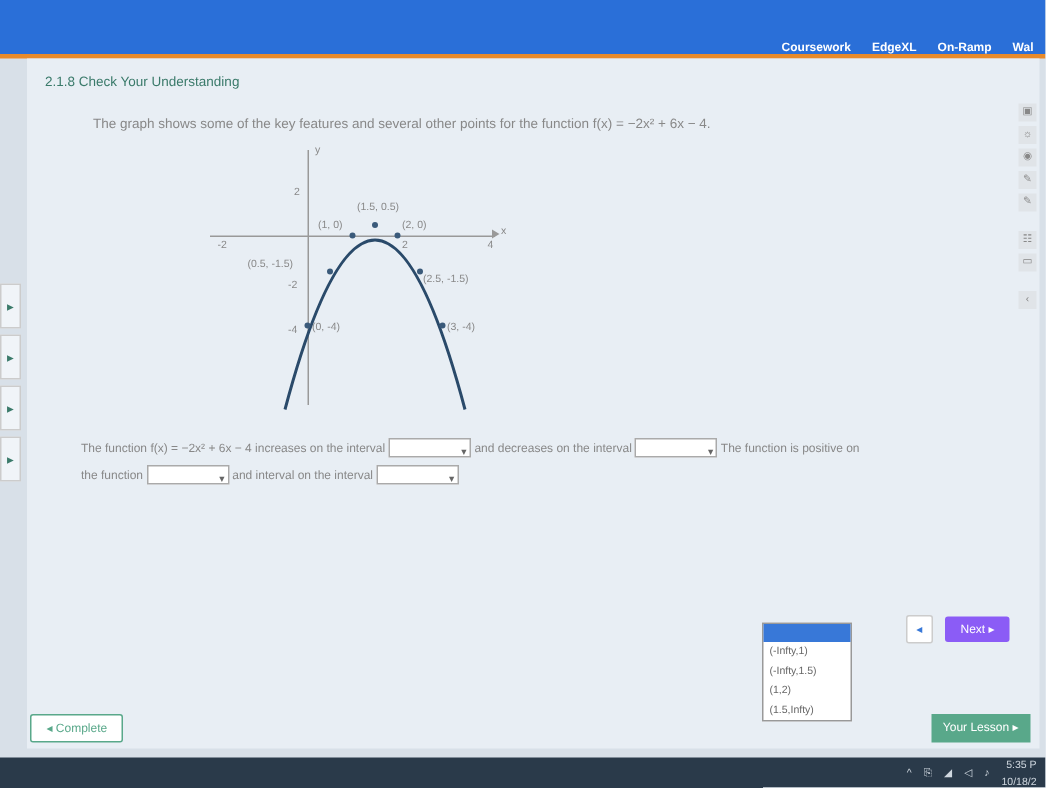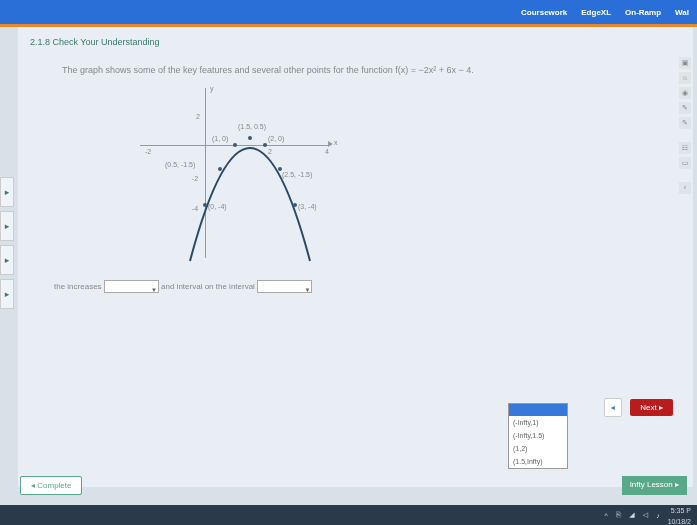--- a/index.html
+++ b/index.html
@@ -1,17 +1,17 @@
 <!DOCTYPE html>
 <html><head>
 <meta charset="utf-8">
 <style>
 * { margin:0; padding:0; box-sizing:border-box; font-family:Arial,sans-serif; }
 body { background:#d8e0e8; width:697px; height:525px; overflow:hidden; position:relative; }
-.topbar { background:#2a6fd8; height:24px; display:flex; justify-content:flex-end; align-items:center; padding-right:8px; gap:14px; }
+.topbar { background:#2a6fd8; height:36px; display:flex; justify-content:flex-end; align-items:flex-end; padding-right:8px; gap:14px; }
 .topbar span { color:#fff; font-size:8px; font-weight:bold; }
 .orange { background:#e88a2a; height:3px; }
 .main { background:#e8eef4; margin:0 4px 0 18px; height:460px; position:relative; padding:10px 12px; }
 .section-head { color:#3a7a6a; font-size:9px; font-weight:normal; margin-bottom:18px; }
 .intro { color:#888; font-size:9px; margin-bottom:8px; margin-left:32px; }
 .graph-wrap { margin-left:100px; margin-top:4px; }
 .graph { width:220px; height:180px; position:relative; }
 .axx { position:absolute; background:#999; height:1px; width:190px; top:62px; left:10px; }
 .axy { position:absolute; background:#999; width:1px; height:170px; left:75px; top:5px; }
 .arrx { position:absolute; top:58px; left:198px; border-left:5px solid #999; border-top:3px solid transparent; border-bottom:3px solid transparent; }
@@ -24,21 +24,21 @@
 .stmt-h { color:#888; font-size:9px; margin-bottom:12px; }
 .line { color:#888; font-size:8px; line-height:18px; }
 .sel { display:inline-block; width:55px; height:13px; border:1px solid #aaa; background:#fff; font-size:7px; vertical-align:middle; position:relative; }
 .sel::after { content:"▾"; position:absolute; right:2px; top:0; font-size:7px; color:#666; }
 .dd { position:absolute; background:#fff; border:1px solid #999; width:60px; top:376px; left:490px; font-size:7px; }
 .dd-head { background:#3878d8; height:12px; }
 .dd-item { padding:3px 4px; color:#666; cursor:pointer; }
 .rside { position:absolute; right:0; top:30px; width:14px; }
 .ric { width:12px; height:12px; background:#e0e4e8; margin-bottom:3px; font-size:7px; text-align:center; line-height:12px; color:#888; }
 .navbtn { position:absolute; bottom:70px; right:20px; }
-.nbtn { display:inline-block; padding:4px 10px; background:#b91c1c; color:#fff; font-size:8px; border-radius:2px; cursor:pointer; margin-left:4px; }
+.nbtn { display:inline-block; padding:4px 10px; background:#8b5cf6; color:#fff; font-size:8px; border-radius:2px; cursor:pointer; margin-left:4px; }
 .nbtn.prev { background:#fff; color:#3878d8; border:1px solid #ccc; width:18px; padding:4px 0; text-align:center; }
 .btm { position:absolute; bottom:30px; left:20px; right:10px; display:flex; justify-content:space-between; }
 .prevbtn { background:#fff; border:1px solid #59a88a; color:#59a88a; font-size:8px; padding:4px 10px; border-radius:2px; cursor:pointer; }
 .nextles { background:#59a88a; color:#fff; font-size:8px; padding:4px 8px; cursor:pointer; }
 .taskbar { position:absolute; bottom:0; left:0; right:0; height:20px; background:#2a3a4a; display:flex; justify-content:flex-end; align-items:center; padding-right:6px; gap:8px; }
 .taskbar span { color:#d0d8e0; font-size:7px; }
 .tico { color:#d0d8e0; font-size:9px; }
 .clock { text-align:right; line-height:8px; }
 </style>
 </head>
@@ -91,21 +91,28 @@
       <span class="lbl" style="top:88px;left:152px">(2.5, -1.5)</span>
       <span class="pt" style="top:120px;left:73px"></span>
       <span class="lbl" style="top:120px;left:78px">(0, -4)</span>
       <span class="pt" style="top:120px;left:163px"></span>
       <span class="lbl" style="top:120px;left:168px">(3, -4)</span>
     </div>
   </div>
 
   <div class="stmt">
     <div class="line">
-      <span>the increases</span>
+      <span>The function f(x) = −2x² + 6x − 4 increases on the interval</span>
+      <span class="sel"></span>
+      <span>and decreases on the interval</span>
+      <span class="sel"></span>
+      <span>The function is positive on</span>
+    </div>
+    <div class="line">
+      <span>the function</span>
       <span class="sel"></span>
       <span>and interval on the interval</span>
       <span class="sel"></span>
     </div>
   </div>
 
   <div class="dd">
     <div class="dd-head"></div>
     <div class="dd-item">(-Infty,1)</div>
     <div class="dd-item">(-Infty,1.5)</div>
@@ -127,21 +134,21 @@
   </div>
 
   <div class="navbtn">
     <span class="nbtn prev">◂</span>
     <span class="nbtn">Next ▸</span>
   </div>
 </div>
 
 <div class="btm">
   <span class="prevbtn">◂ Complete</span>
-  <span class="nextles">Infty Lesson ▸</span>
+  <span class="nextles">Your Lesson ▸</span>
 </div>
 
 <div class="taskbar">
   <span class="tico">^</span>
   <span class="tico">⎘</span>
   <span class="tico">◢</span>
   <span class="tico">◁</span>
   <span class="tico">♪</span>
   <div class="clock">
     <span>5:35 P</span><br>

